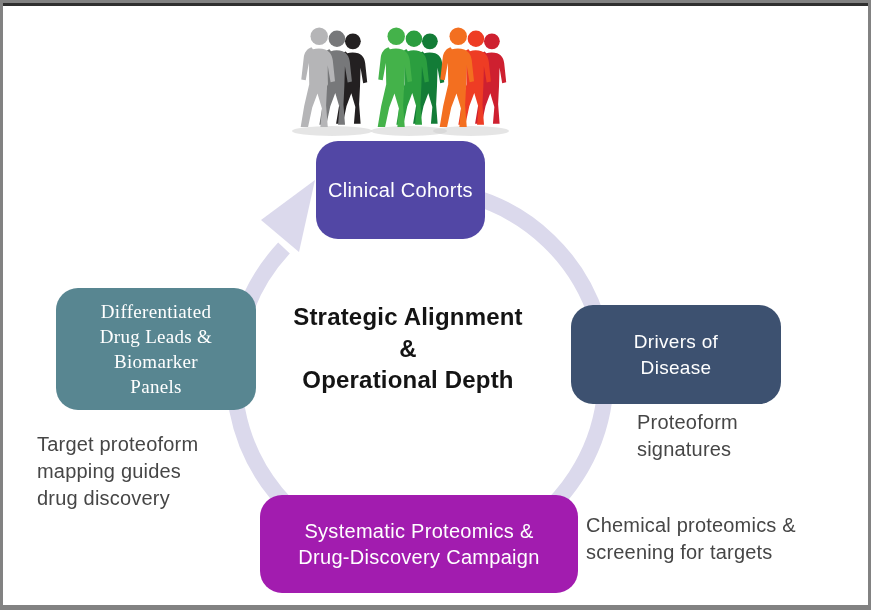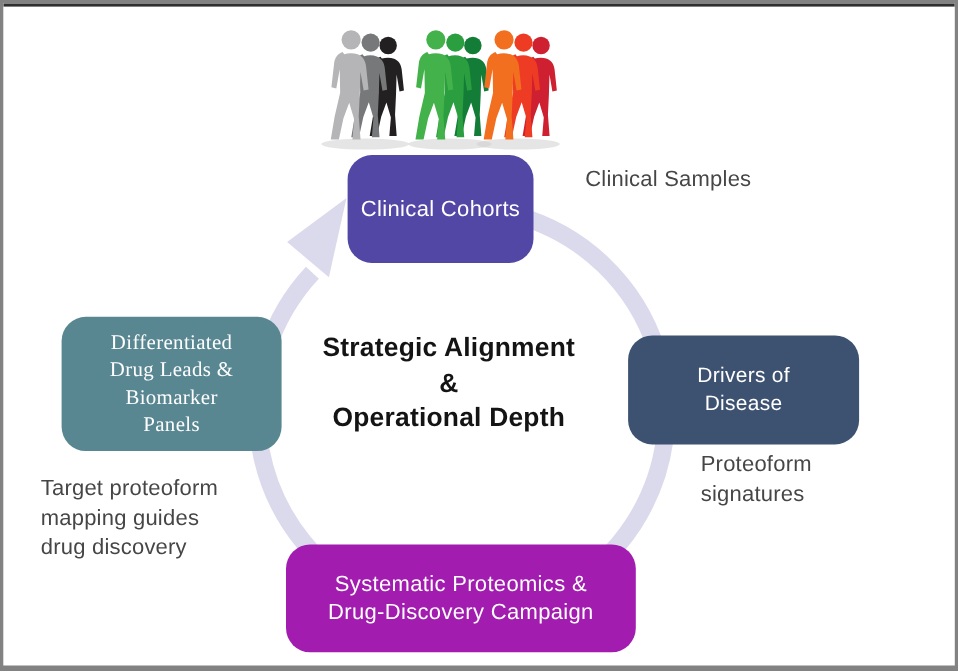--- a/index.html
+++ b/index.html
@@ -109,19 +109,20 @@
     <span>Differentiated
 Drug Leads &amp;
 Biomarker
 Panels</span>
   </div>
 
   <div class="center-title">Strategic Alignment
 &amp;
 Operational Depth</div>
 
-  <div class="annotation ann-top">Clinical Samples</div>
   <div class="annotation ann-right">Proteoform
 signatures</div>
+  <div class="annotation ann-bottom">Chemical proteomics &amp;
+screening for targets</div>
   <div class="annotation ann-left">Target proteoform
 mapping guides
 drug discovery</div>
 </div>
 
 </body></html>

